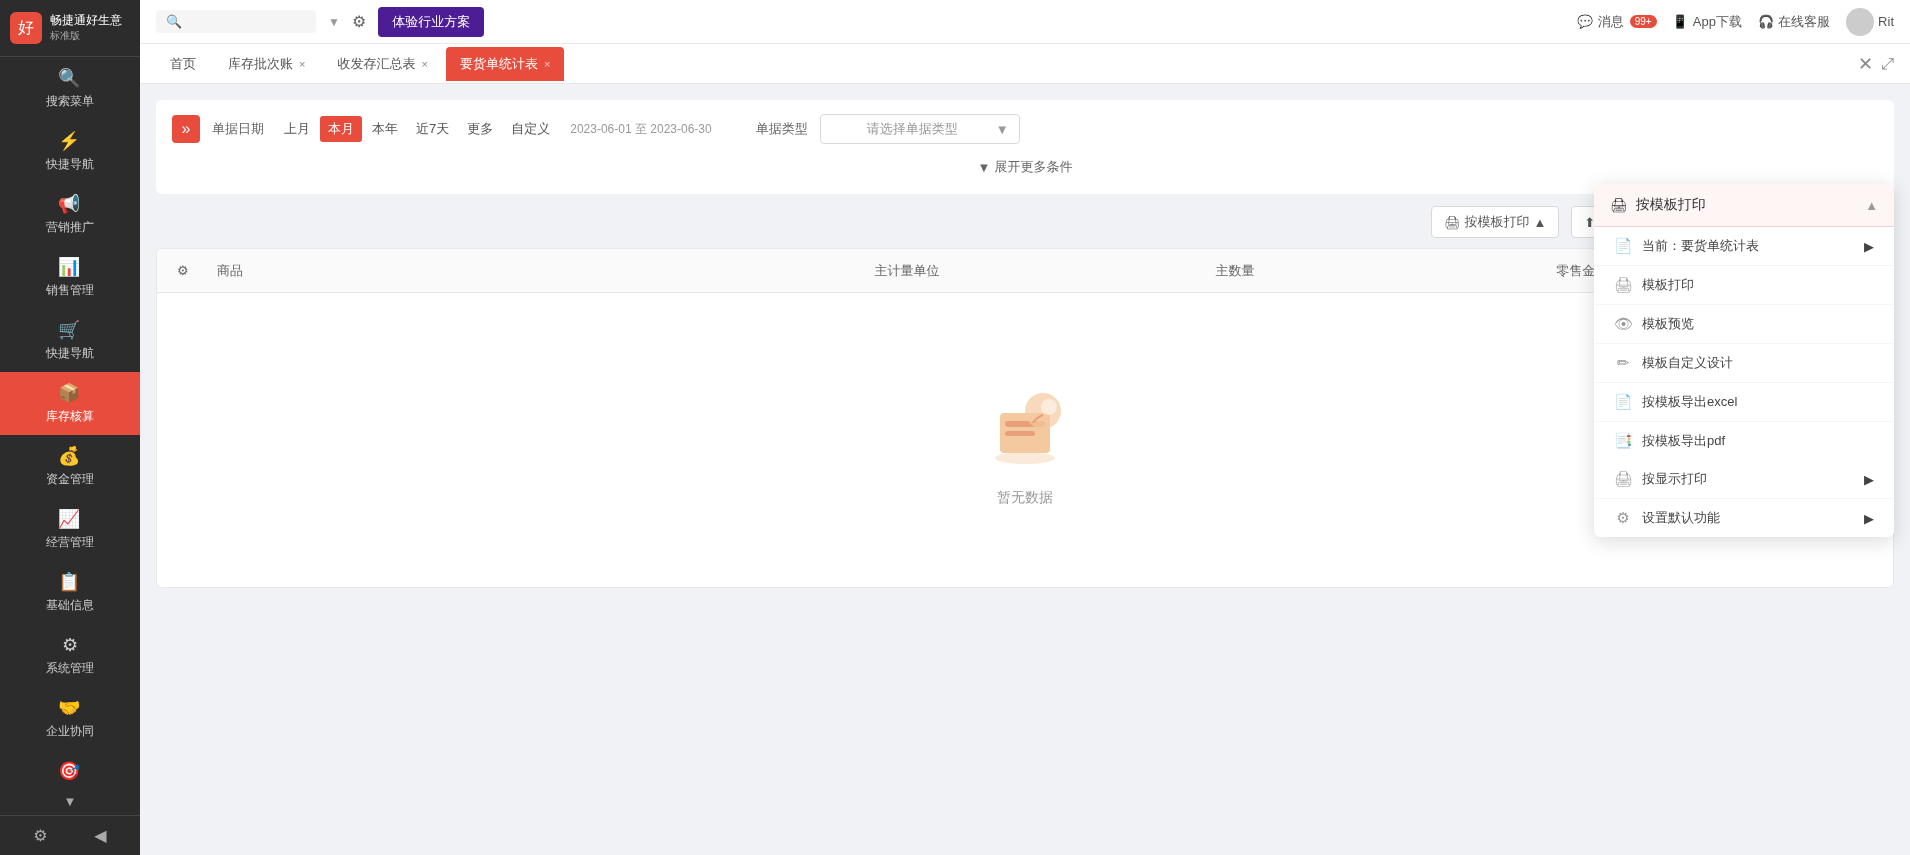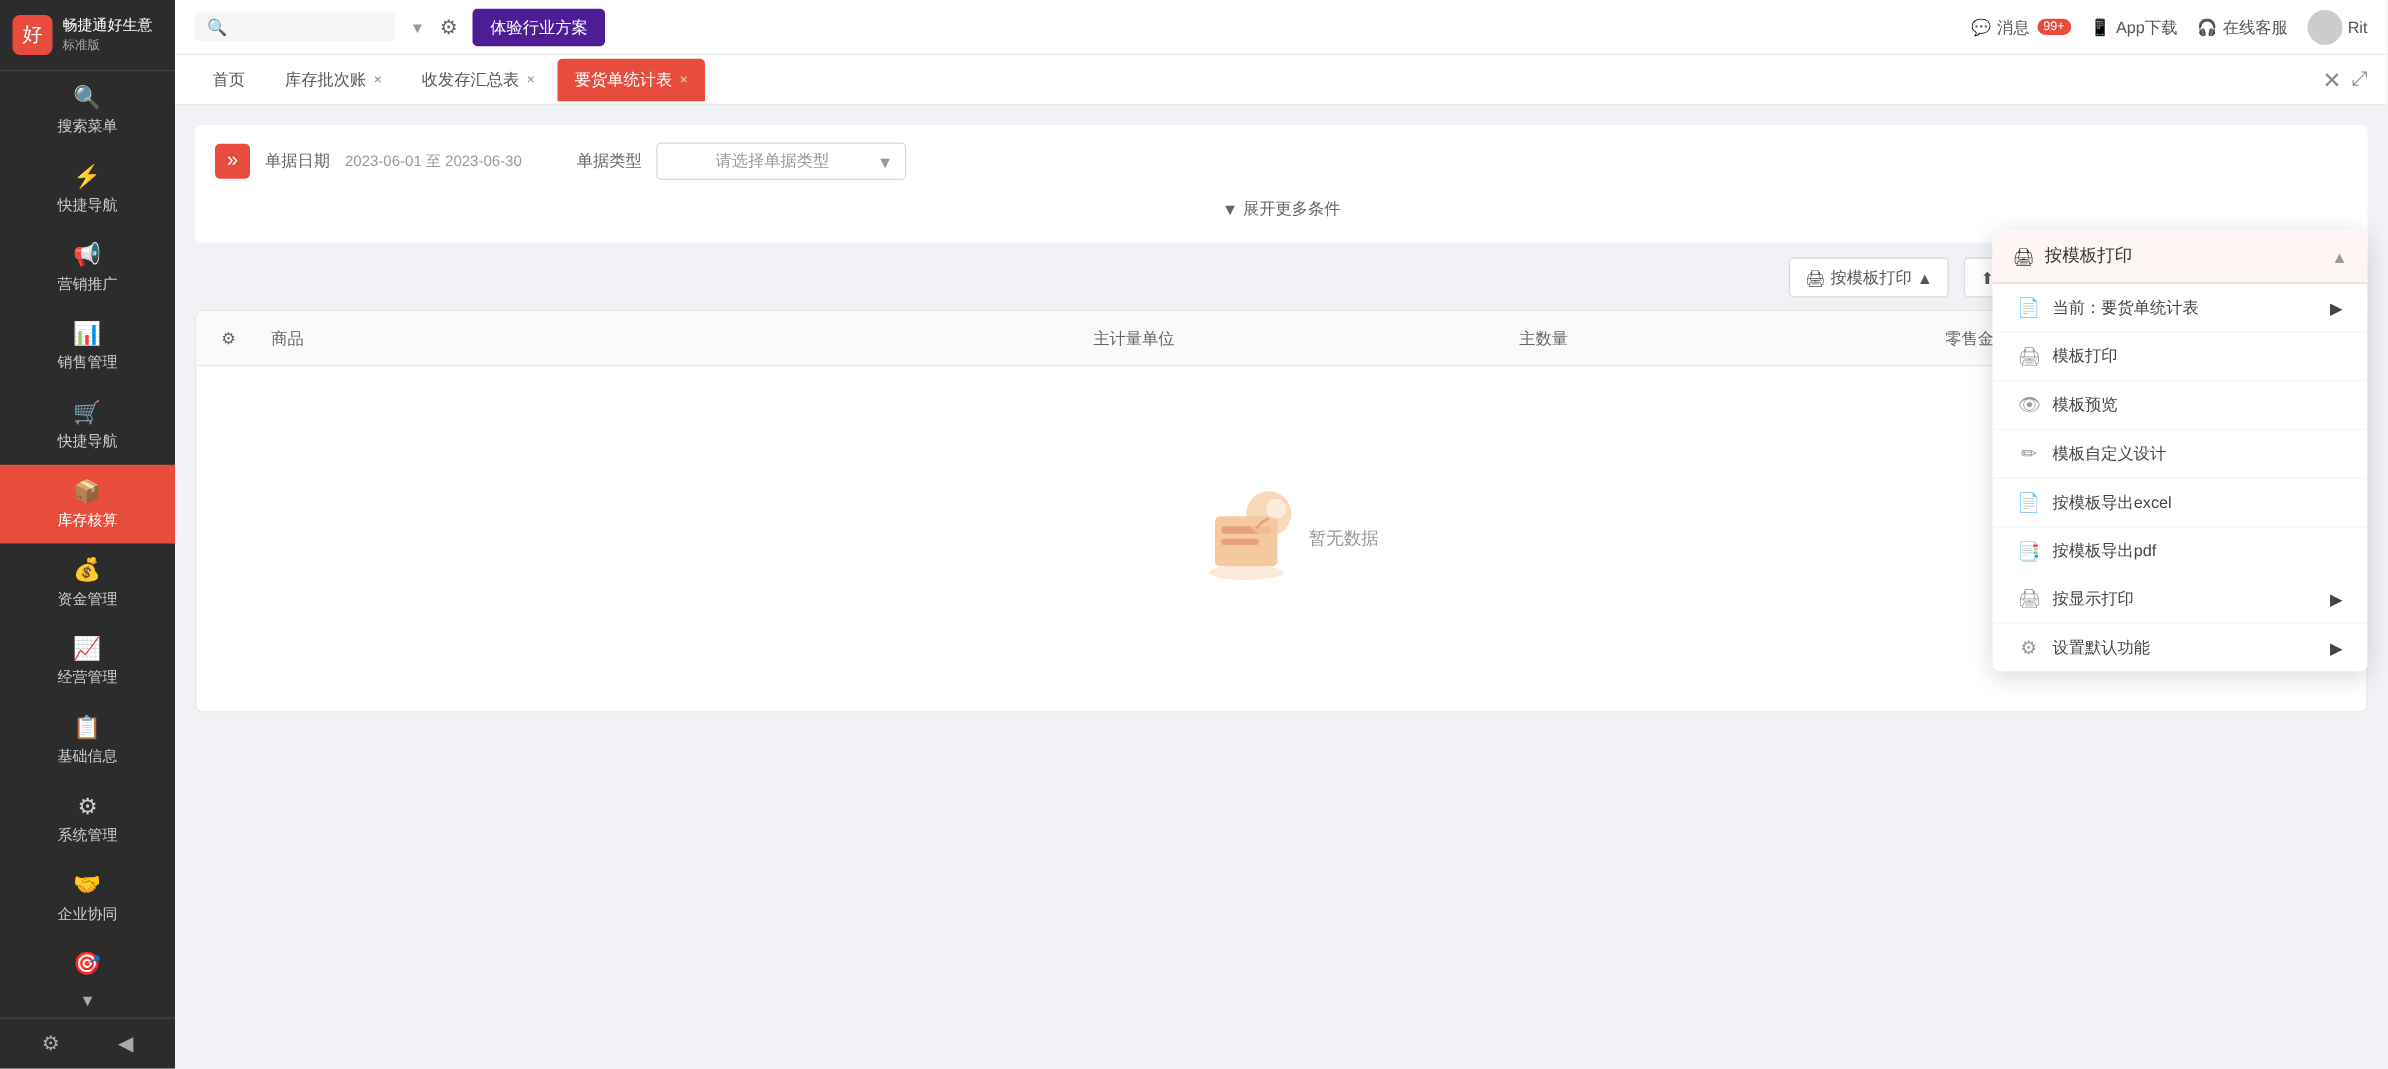--- a/index.html
+++ b/index.html
@@ -299,21 +299,21 @@
     }
     .th-setting { width: 40px; }
     .th-product { flex: 2; }
     .th-unit { flex: 1; }
     .th-qty { flex: 1; }
     .th-price { flex: 1; }
 
     
     .empty-state {
       display: flex;
-      flex-direction: row;
+      flex-direction: column;
       align-items: center;
       justify-content: center;
       padding: 80px 0;
     }
     .empty-icon {
       width: 100px;
       height: 100px;
       margin-bottom: 16px;
     }
     .empty-text { color: #999; font-size: 14px; }
@@ -491,20 +491,28 @@
       <span class="tabs-expand-icon">⤢</span>
     </div>
   </div>
 
   <div class="page-content">
 
     <div class="filter-bar">
       <div class="filter-row">
         <button class="filter-toggle-btn">»</button>
         <span class="filter-label">单据日期</span>
+        <div id="date-btns" style="display:flex;gap:2px;">
+            <button class="date-btn">上月</button>
+            <button class="date-btn active">本月</button>
+            <button class="date-btn">本年</button>
+            <button class="date-btn">近7天</button>
+            <button class="date-btn">更多</button>
+            <button class="date-btn">自定义</button>
+          </div>
         <span class="date-range-text">2023-06-01 至 2023-06-30</span>
 
         <span class="filter-label" style="margin-left:32px;">单据类型</span>
         <div class="filter-select">
           <span class="filter-select-text">请选择单据类型</span>
           <span class="filter-select-arrow">▼</span>
         </div>
       </div>
       <div style="margin-top:10px; display:flex; justify-content:center;">
         <div class="expand-more-btn">

